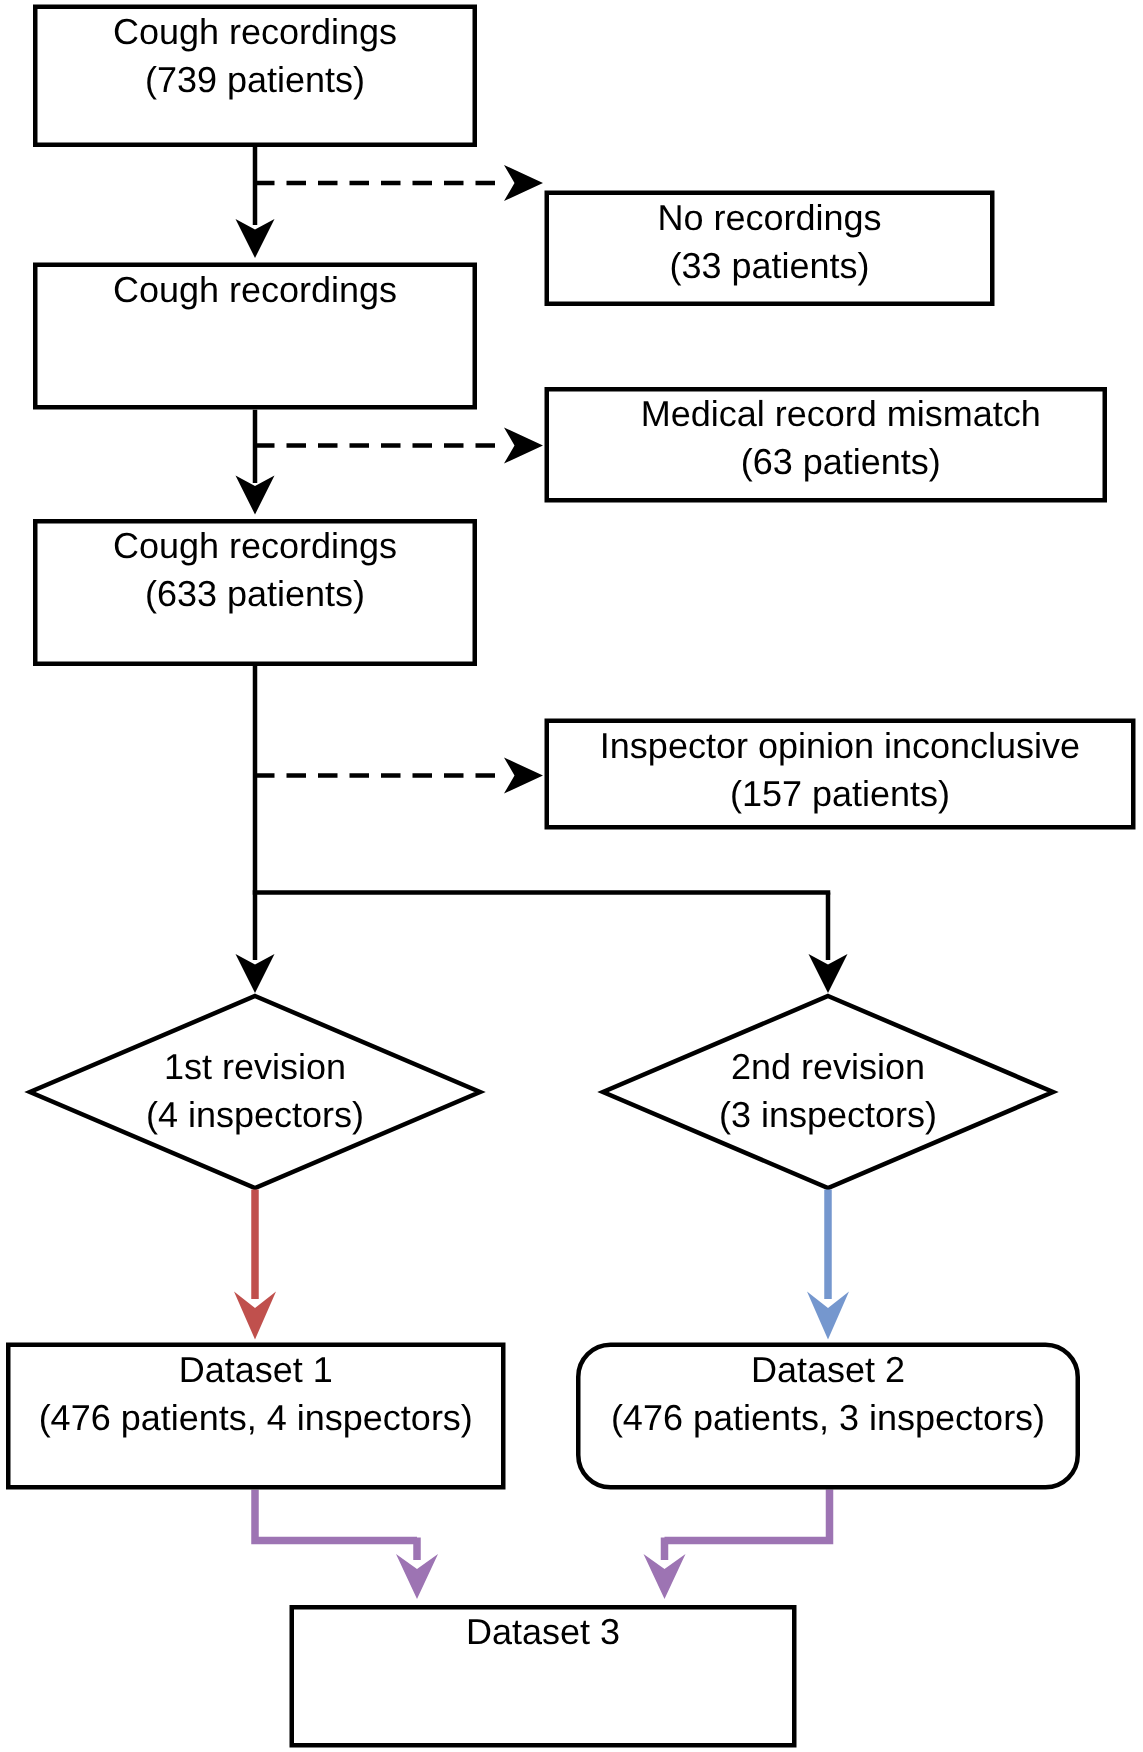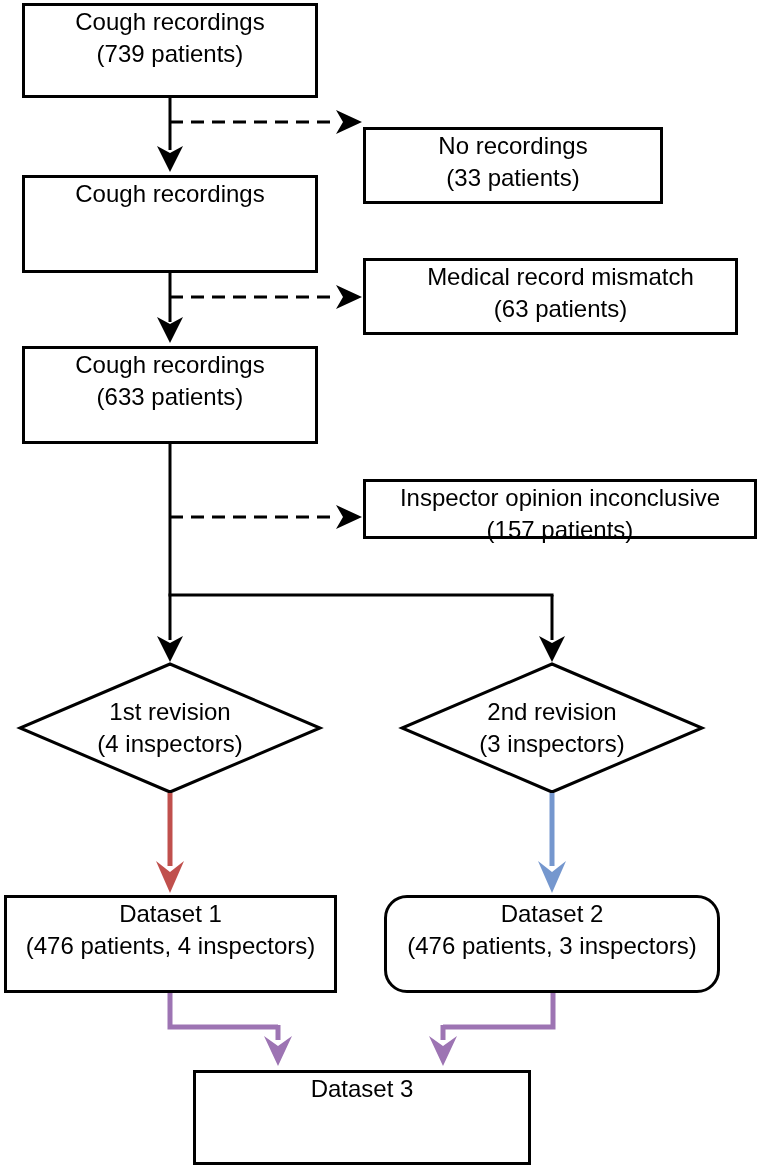--- a/index.html
+++ b/index.html
@@ -106,21 +106,21 @@
   <div class="node" style="left:363px; top:258px; width:375px; height:77px;padding-left:20px;">
     <div>Medical record mismatch</div>
     <div>(63 patients)</div>
   </div>
 
   <div class="node" style="left:22px;  top:346px; width:296px; height:98px;">
     <div>Cough recordings</div>
     <div>(633 patients)</div>
   </div>
 
-  <div class="node" style="left:363px; top:479px; width:394px; height:60px;">
+  <div class="node" style="left:363px; top:479px; width:394px; height:74px;">
     <div>Inspector opinion inconclusive</div>
     <div>(157 patients)</div>
   </div>
 
   <div class="diamond-label" style="left:20px;  top:696px; width:300px;">
     <div>1st revision</div>
     <div>(4 inspectors)</div>
   </div>
   <div class="diamond-label" style="left:402px; top:696px; width:300px;">
     <div>2nd revision</div>

